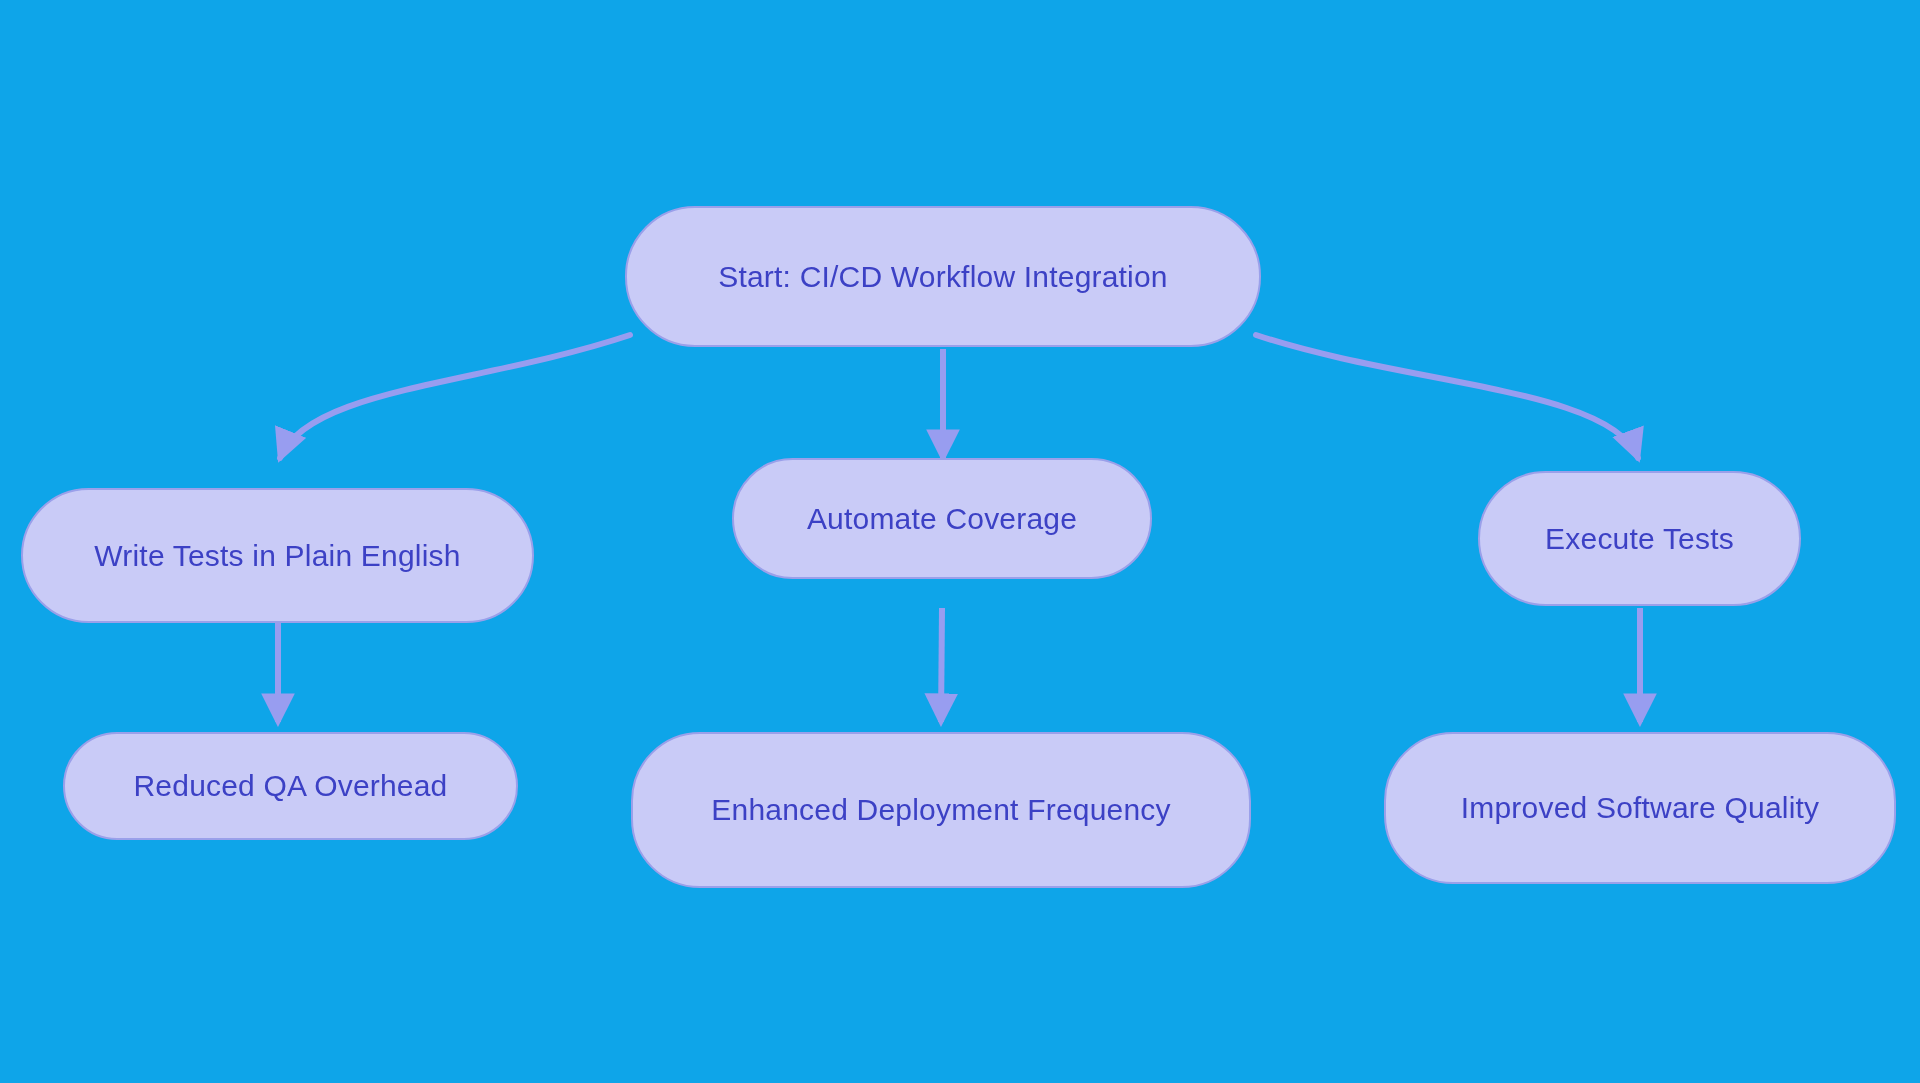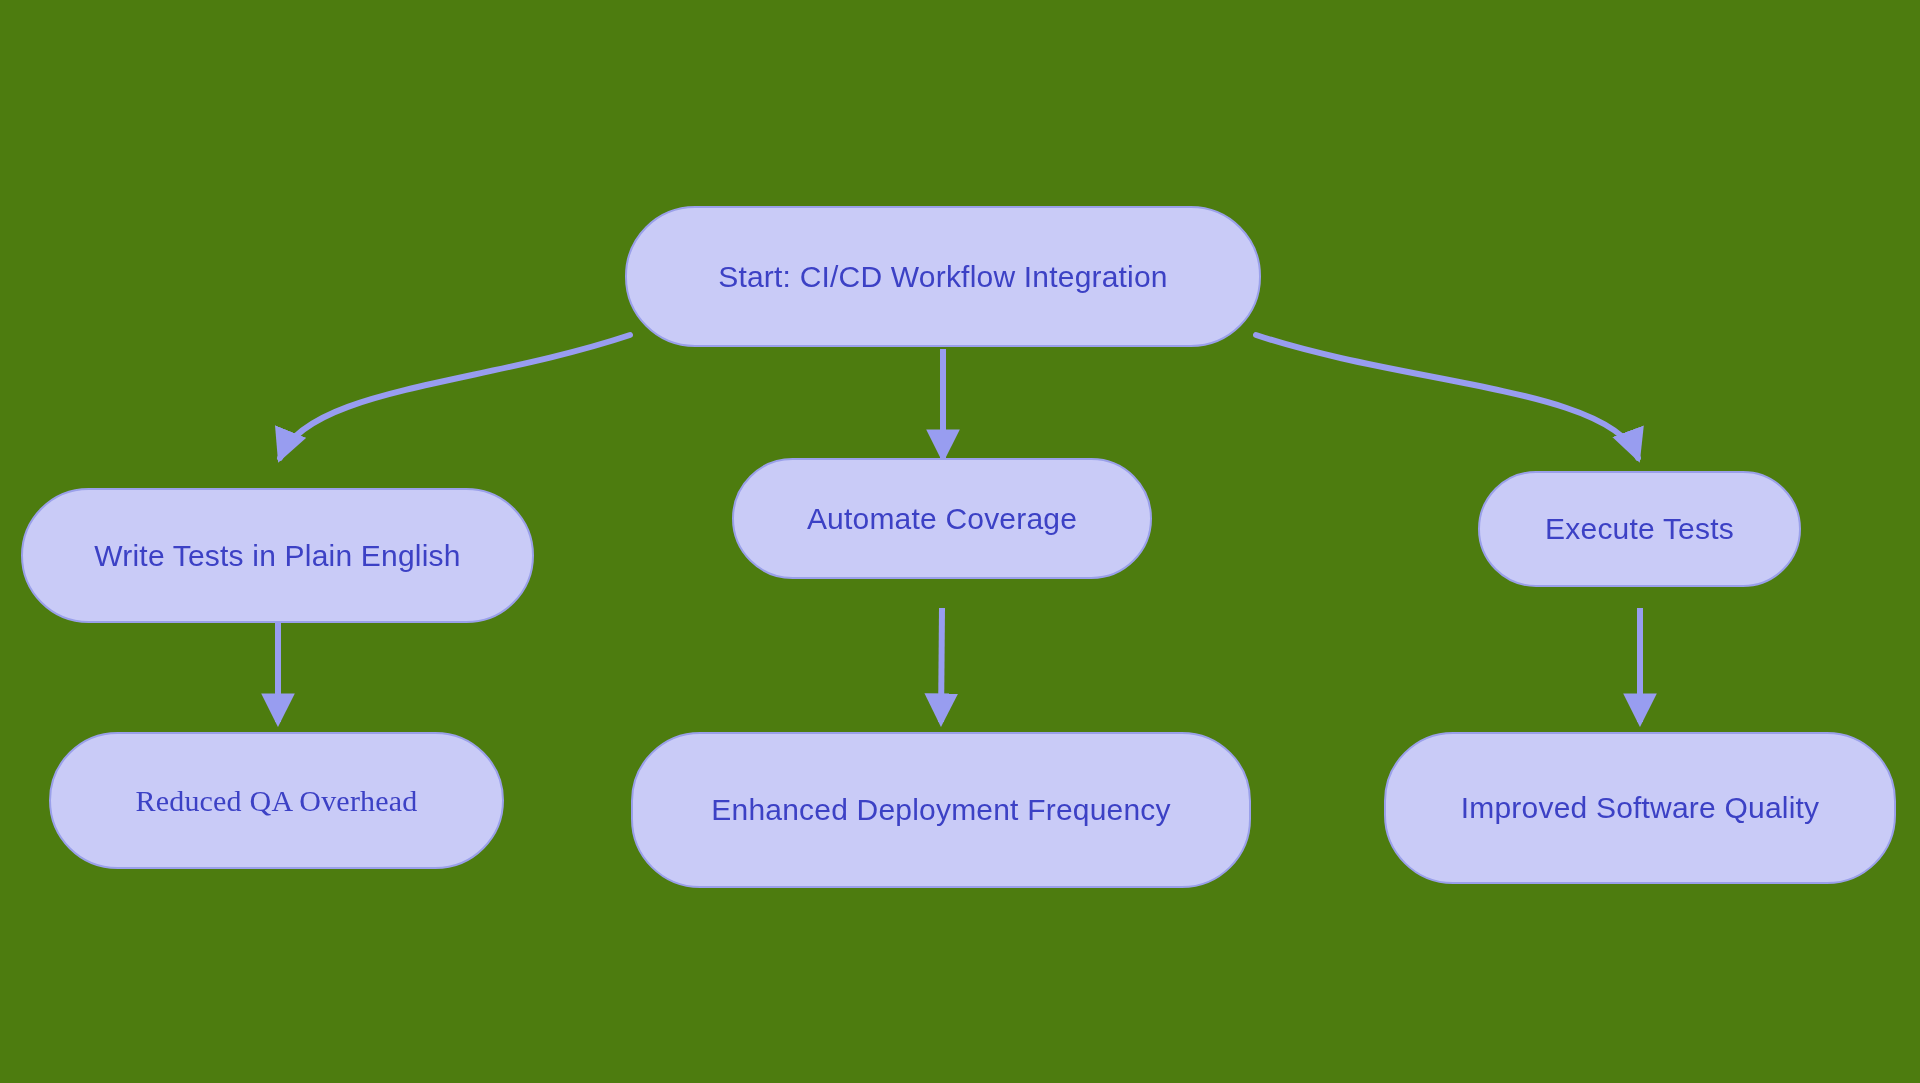--- a/index.html
+++ b/index.html
@@ -5,21 +5,21 @@
   html, body {
     margin: 0;
     padding: 0;
     background: #ffffff;
     font-family: "Liberation Sans", "DejaVu Sans", sans-serif;
   }
   .canvas {
     position: relative;
     width: 1920px;
     height: 1083px;
-    background: #4d7c0f;
+    background: #0ea5e9;
     overflow: hidden;
   }
   .edges-layer {
     position: absolute;
     left: 0;
     top: 0;
     width: 1920px;
     height: 1083px;
     pointer-events: none;
   }
@@ -35,22 +35,22 @@
     text-align: center;
     color: #3c41c5;
     font-size: 30px;
     letter-spacing: 0.2px;
     white-space: nowrap;
   }
   
   .node-start               { left: 625px;  top: 206px; width: 636px; height: 141px; }
   .node-write-tests         { left: 21px;   top: 471px; width: 513px; height: 135px; border-radius: 68px; margin-top: 17px; }
   .node-automate-coverage   { left: 732px;  top: 458px; width: 420px; height: 121px; border-radius: 68px; }
-  .node-execute-tests       { left: 1478px; top: 471px; width: 323px; height: 116px; border-radius: 68px; justify-content: center; }
-  .node-reduced-qa          { left: 49px;   top: 732px; width: 455px; height: 137px; border-radius: 69px; font-family: Liberation Serif, serif; }
+  .node-execute-tests       { left: 1478px; top: 471px; width: 323px; height: 135px; border-radius: 68px; justify-content: center; }
+  .node-reduced-qa          { left: 63px;   top: 732px; width: 455px; height: 108px; border-radius: 69px; }
   .node-enhanced-deployment { left: 631px;  top: 732px; width: 620px; height: 156px; border-radius: 69px; }
   .node-improved-quality    { left: 1384px; top: 732px; width: 512px; height: 152px; border-radius: 69px; }
 </style>
 </head>
 <body>
 
 <div class="canvas">
 
   <svg class="edges-layer" viewBox="0 0 1920 1083" xmlns="http://www.w3.org/2000/svg" aria-hidden="true">
     <defs>

